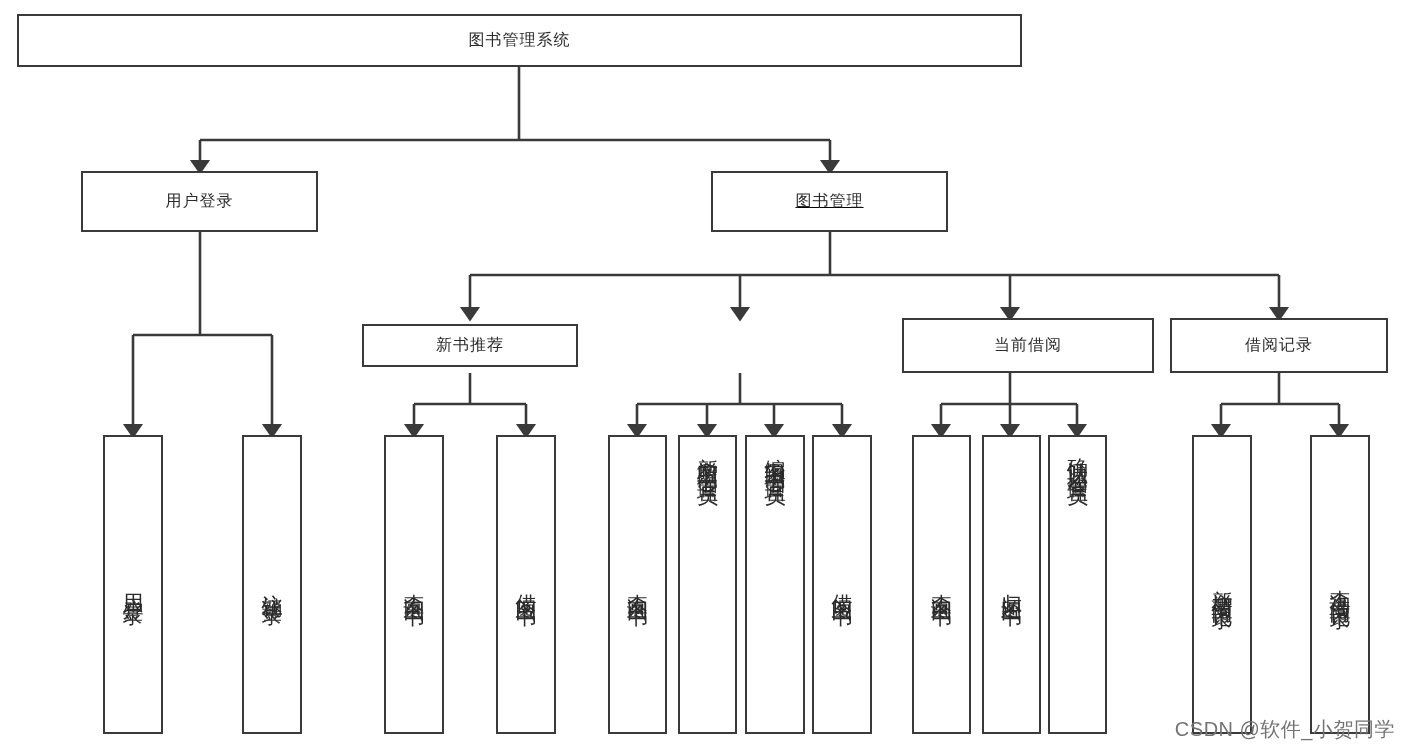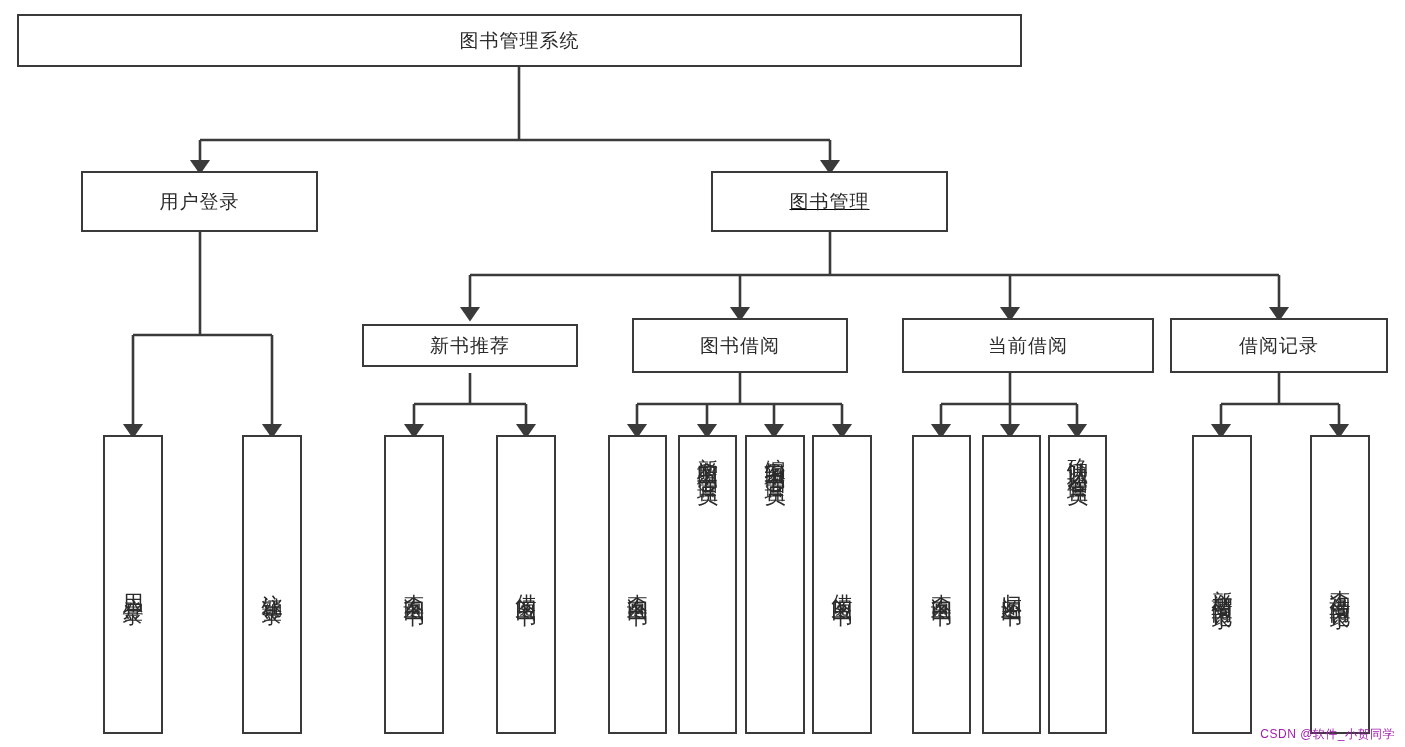--- a/index.html
+++ b/index.html
@@ -23,21 +23,21 @@
   .node-box {
     position: absolute;
     box-sizing: border-box;
     background: #ffffff;
     border: 2px solid #3a3a3a;
     display: flex;
     align-items: center;
     justify-content: center;
   }
   .node-label-h {
-    font-size: 19px;
+    font-size: 16px;
     color: #2b2b2b;
     letter-spacing: 1px;
     line-height: 1.15;
     white-space: nowrap;
     text-align: center;
     user-select: none;
   }
   .node-label-v {
     font-size: 21px;
     color: #2b2b2b;
@@ -62,22 +62,22 @@
     position: absolute;
     left: 0; top: 0;
     width: 1405px;
     height: 747px;
     pointer-events: none;
   }
   #watermark {
     position: absolute;
     right: 10px;
     bottom: 4px;
-    font-size: 12px;
-    color: #a21caf;
+    font-size: 20px;
+    color: #737373;
     letter-spacing: 0.5px;
     user-select: none;
     white-space: nowrap;
   }
 </style>
 </head>
 <body>
 
 <div id="diagram-root">
 
@@ -140,23 +140,20 @@
   </div>
 
   <div class="node-box" style="left:711px; top:171px; width:237px; height:61px;text-decoration:underline;">
     <span class="node-label-h">图书管理</span>
   </div>
 
   <div class="node-box" style="left:362px; top:324px; width:216px; height:43px;">
     <span class="node-label-h">新书推荐</span>
   </div>
 
-  <div class="node-box" style="left:632px; top:318px; width:216px; height:55px;">
-    <span class="node-label-h">图书借阅</span>
-  </div>
 
   <div class="node-box" style="left:902px; top:318px; width:252px; height:55px;">
     <span class="node-label-h">当前借阅</span>
   </div>
 
   <div class="node-box" style="left:1170px; top:318px; width:218px; height:55px;">
     <span class="node-label-h">借阅记录</span>
   </div>
 
   <div class="node-box leaf-box centered" style="left:103px; top:435px; width:60px; height:299px;">

